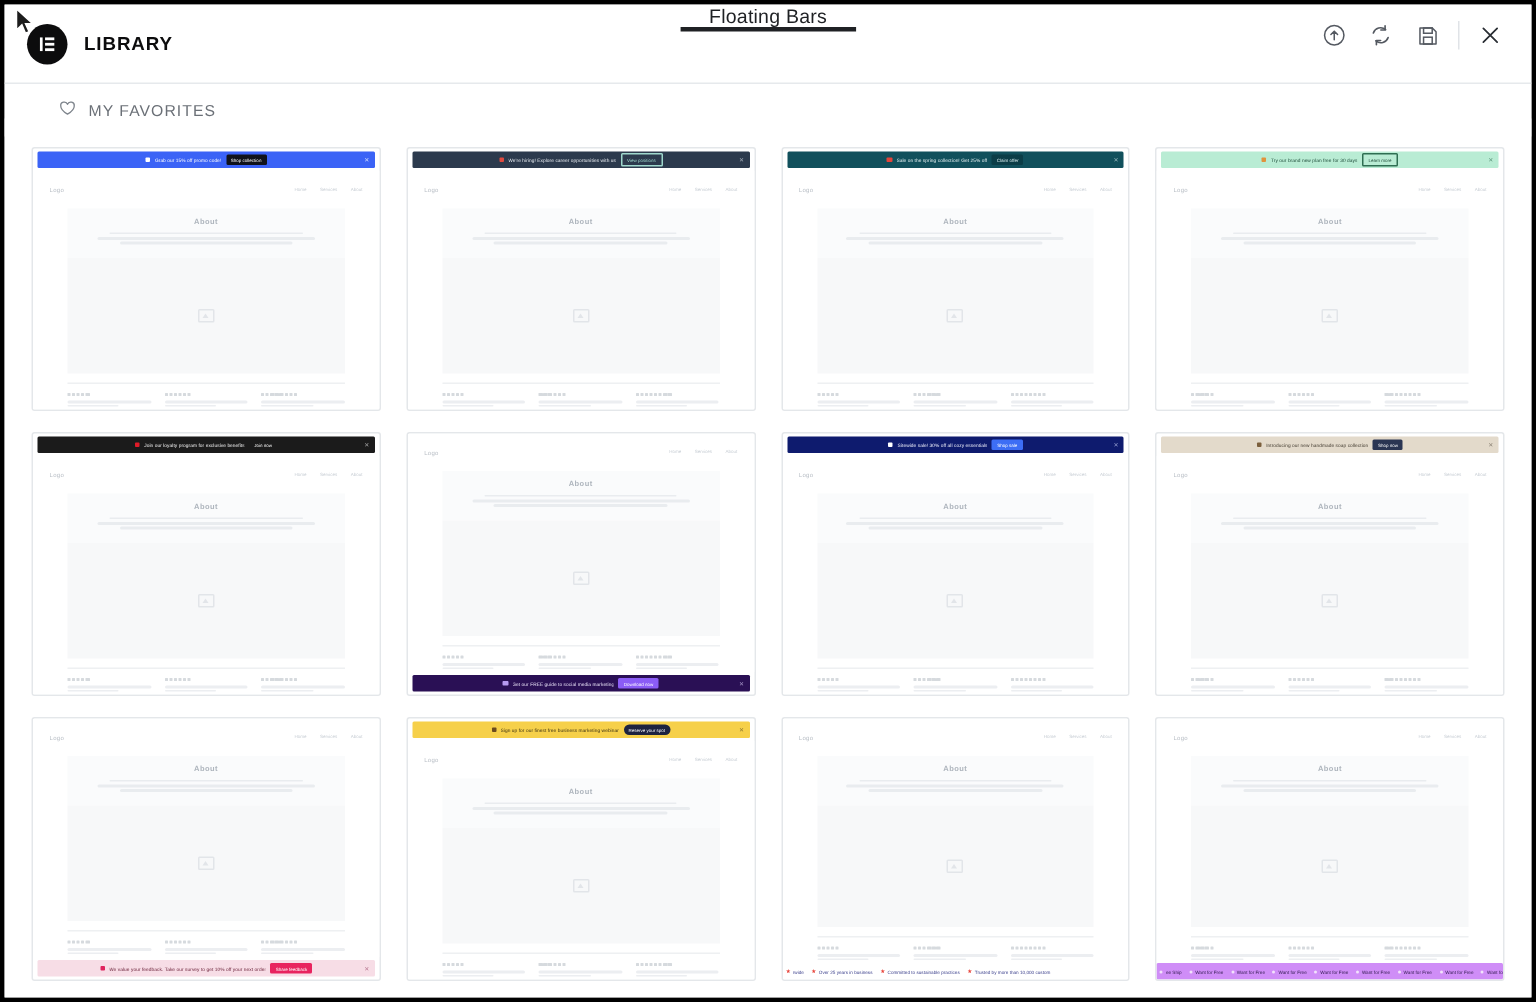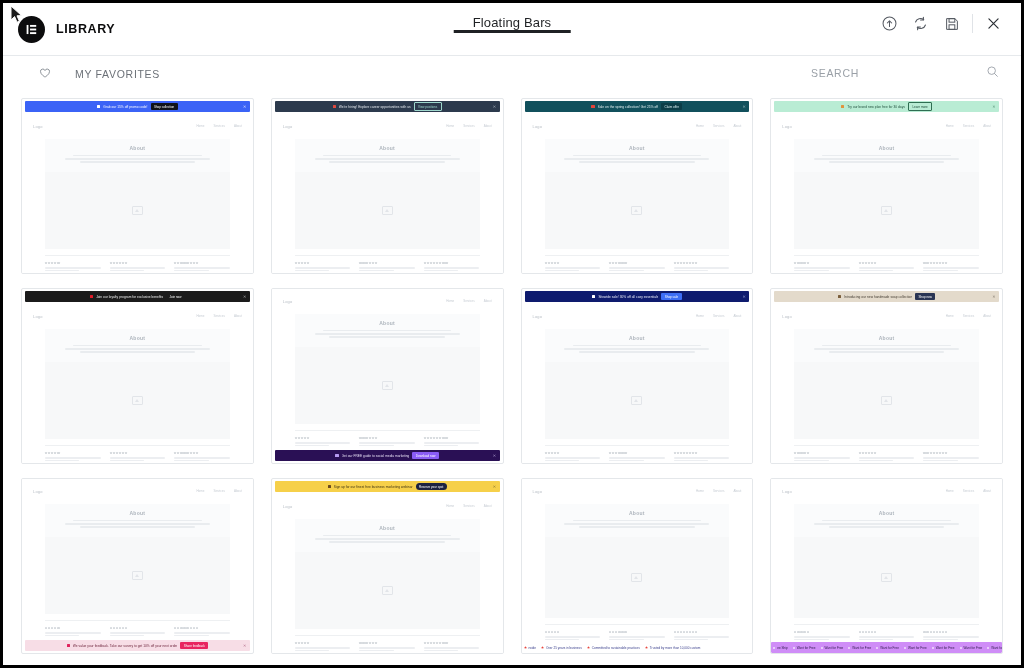--- a/index.html
+++ b/index.html
@@ -56,21 +56,21 @@
     color: #0c0c0d;
   }
 
   .tabs {
     position: absolute;
     left: 50%;
     top: 0;
     transform: translateX(-50%);
     height: 41px;
     display: flex;
-    align-items: center;
+    align-items: flex-start;
     gap: 0;
   }
 
   .tab {
     display: flex;
     align-items: center;
     padding: 0 19px;
     font-size: 13px;
     color: #9da5ae;
     cursor: pointer;
@@ -117,21 +117,21 @@
     display: flex;
     align-items: center;
     justify-content: space-between;
     padding: 0 22px 0 36px;
     background: #ffffff;
   }
 
   .favorites {
     display: flex;
     align-items: center;
-    gap: 24px;
+    gap: 8px;
     cursor: pointer;
   }
 
   .favorites-label {
     font-size: 10.5px;
     letter-spacing: 0.7px;
     color: #6b7077;
   }
 
   .search-box {
@@ -448,29 +448,20 @@
   <div class="subheader">
     <div class="favorites">
       <span>
         <svg width="12" height="12" viewBox="0 0 16 16" fill="none" stroke="#7d838b" stroke-width="1.15">
           <path d="M8 13.4S2 10 2 6.2A3.1 3.1 0 0 1 8 4.8a3.1 3.1 0 0 1 6 1.4c0 3.8-6 7.2-6 7.2z" stroke-linejoin="round"></path>
         </svg>
       </span>
       <span class="favorites-label">MY FAVORITES</span>
     </div>
 
-    <div class="search-box">
-      <input class="search-input" type="text" placeholder="SEARCH" style="">
-      <span>
-        <svg width="13" height="13" viewBox="0 0 16 16" fill="none" stroke="#9aa0a7" stroke-width="1.1">
-          <circle cx="7" cy="7" r="4.6"></circle>
-          <path d="M10.4 10.4 14 14" stroke-linecap="round"></path>
-        </svg>
-      </span>
-    </div>
   </div>
 
   <div class="grid-wrap">
     <div class="grid" id="template-grid">
         <div class="card">
           <div class="fbar" style="background: rgb(59, 99, 246); color: rgb(255, 255, 255);">
             <span class="fbar-emoji" style="background: rgb(255, 255, 255);"></span>
             <span class="fbar-text">Grab our 15% off promo code!</span>
             <span class="fbar-btn" style="background: rgb(16, 18, 26); color: rgb(255, 255, 255);">Shop collection</span>
             <span class="fbar-close" style="color: rgb(255, 255, 255);">✕</span>

